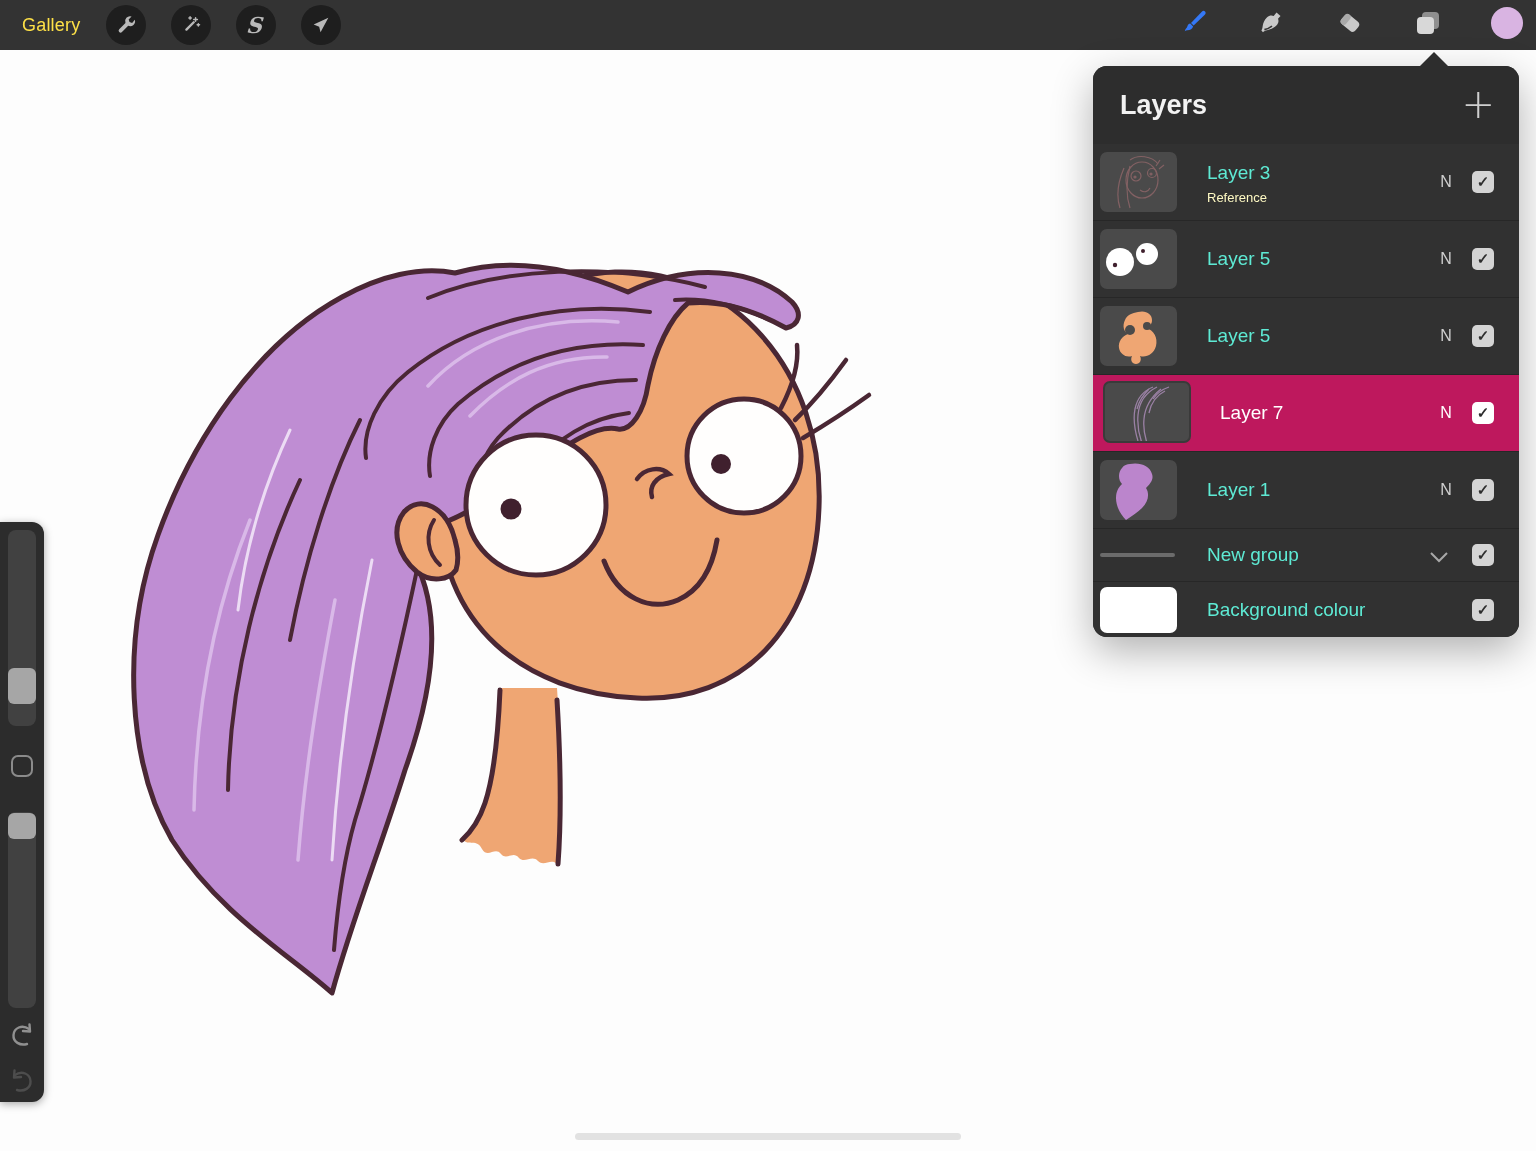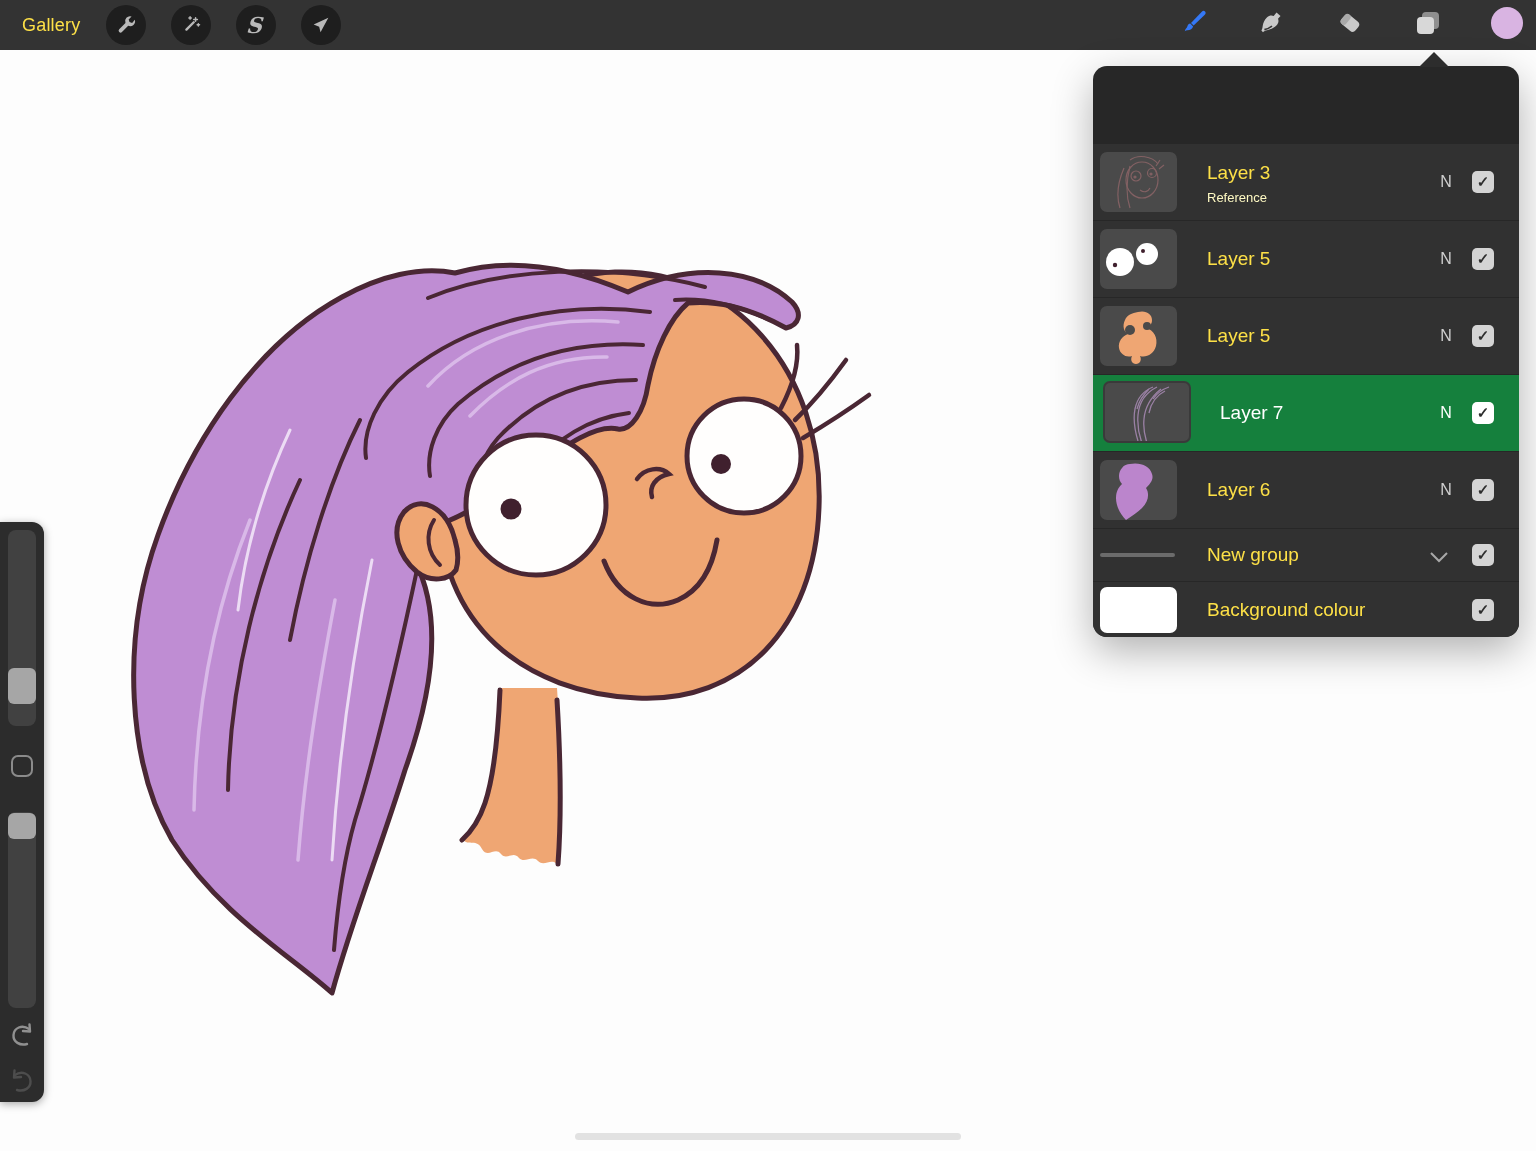--- a/index.html
+++ b/index.html
@@ -41,28 +41,28 @@
            background:#272727; border-radius:14px; overflow:hidden; z-index:50;
            box-shadow:0 14px 40px rgba(0,0,0,.30); }
   .panel-header { position:relative; height:78px; background:#2d2d2d; }
   .panel-title { position:absolute; left:27px; top:24px; color:#f2f2f2; font-size:27px; font-weight:bold; }
   .panel-add { position:absolute; right:24px; top:18px; color:#cfcfcf; font-size:40px;
                font-weight:100; line-height:40px; font-family:"DejaVu Sans", sans-serif; }
   .rows { position:absolute; left:0; top:78px; width:426px; }
   .lrow { position:relative; width:426px; background:#313131; margin-bottom:1px;
           display:flex; align-items:center; }
   .lrow.h76 { height:76px; } .lrow.h52 { height:52px; } .lrow.h56 { height:56px;padding-left:36px; }
-  .lrow.selected { background:#15803d; }
+  .lrow.selected { background:#be185d; }
   .thumb { position:absolute; left:7px; width:77px; height:60px; border-radius:7px;
            background:#4a4a4a; overflow:hidden; }
   .thumb.big { left:10px; width:88px; height:62px; border:2px solid #3a3a3a; }
   .thumb.white { background:#ffffff; height:46px; top:5px; }
   .groupline { position:absolute; left:7px; top:24px; width:75px; height:4px;
                background:#6b6b6b; border-radius:2px; }
-  .ltitle { position:absolute; left:114px; color:#fde047; font-size:19px; }
+  .ltitle { position:absolute; left:114px; color:#5eead4; font-size:19px; }
   .ltitle.sel { left:127px; color:#ffffff; }
   .lsub { position:absolute; left:114px; top:46px; color:#fef9c3; font-size:13px; } 
   .nbadge { position:absolute; left:343px; width:20px; text-align:center;
             color:#cfcfcf; font-size:16px; }
   .nbadge.sel { color:#ffffff; } 
   .checkbox { position:absolute; left:379px; width:22px; height:22px; border-radius:5px;
               background:#d4d4d4; color:#2e2e2e; font-size:15px; line-height:22px;
               text-align:center; font-weight:bold; }
   .checkbox.sel { background:#ffffff; }
   .chev { position:absolute; left:336px; top:20px; }
@@ -223,20 +223,24 @@
         <svg width="28" height="28" viewBox="0 0 28 28" style="transform:scaleX(-1)">
           <path d="M21 7 C14 2 6 6 5.5 13 C5 20 12 24 19 22" fill="none" stroke="#4d4d4d" stroke-width="2.4" stroke-linecap="round"></path>
           <path d="M21.5 2.5 L22 9.5 L15 9" fill="none" stroke="#4d4d4d" stroke-width="2.4" stroke-linecap="round" stroke-linejoin="round"></path>
         </svg>
       </span>
     </div>
   </div>
 
   <div class="panel-notch"></div>
   <div class="panel">
+    <div class="panel-header">
+      <span class="panel-title">Layers</span>
+      <span class="panel-add">+</span>
+    </div>
     <div class="rows">
 
       <div class="lrow h76">
         <div class="thumb" style="top:8px">
           <svg width="77" height="60" viewBox="0 0 77 60">
             <g fill="none" stroke="#96696c" stroke-width="1.2" opacity="0.75">
               <ellipse cx="42" cy="28" rx="16" ry="18"></ellipse>
               <circle cx="36" cy="24" r="5"></circle>
                 <circle cx="52" cy="21" r="4.5"></circle>
               <circle cx="35" cy="25" r="1" fill="#96696c"></circle>
@@ -299,21 +303,21 @@
         <span class="nbadge sel">N</span>
         <span class="checkbox sel">✓</span>
       </div>
 
       <div class="lrow h76">
         <div class="thumb" style="top:8px">
           <svg width="77" height="60" viewBox="0 0 77 60">
             <path fill="#bb85cc" d="M30 4 C40 2 50 6 52 14 C54 20 50 24 46 28 C50 34 48 42 42 48 C38 52 32 56 26 60 C20 54 16 46 16 38 C16 32 18 28 22 24 C18 20 18 12 22 8 C24 5 27 4 30 4 Z"></path>
           </svg>
         </div>
-        <span class="ltitle">Layer 6</span>
+        <span class="ltitle">Layer 1</span>
         <span class="nbadge">N</span>
         <span class="checkbox">✓</span>
       </div>
 
       <div class="lrow h52">
         <div class="groupline"></div>
         <span class="ltitle">New group</span>
         <span class="chev">
           <svg width="20" height="12" viewBox="0 0 20 12">
             <path d="M2 2 L10 10 L18 2" fill="none" stroke="#a8a8a8" stroke-width="2"></path>

